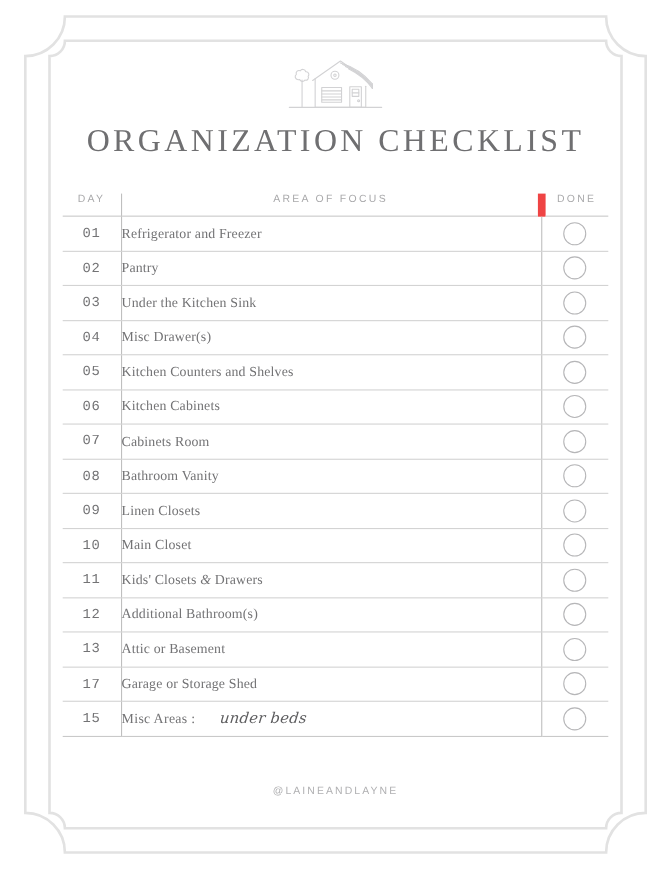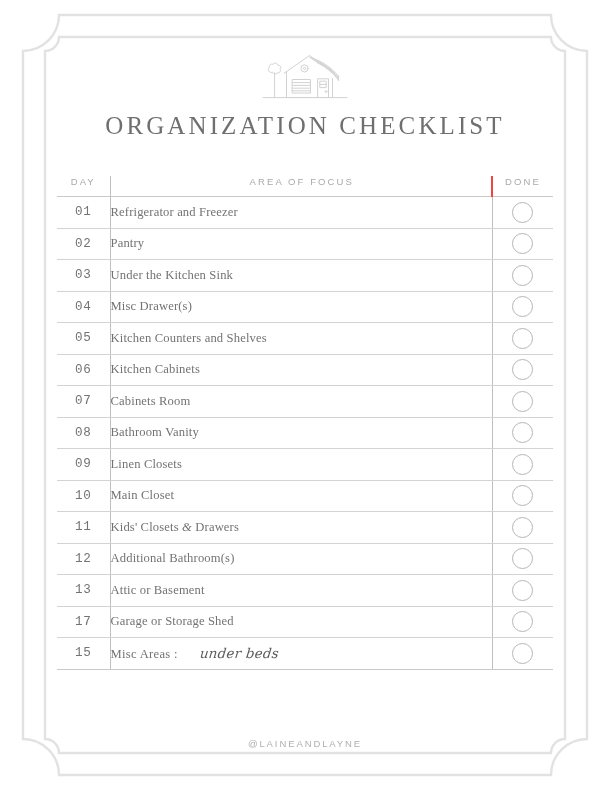--- a/index.html
+++ b/index.html
@@ -43,21 +43,21 @@
   }
   .house-art {
     display: block;
     margin: 0 auto;
     width: 92px;
     height: 52px;
   }
   .doc-title {
     margin: 8px 0 0 0;
     font-family: "Liberation Serif", serif;
-    font-size: 25px;
+    font-size: 29px;
     font-weight: 400;
     letter-spacing: 3.1px;
     color: #6f6f71;
     white-space: nowrap;
   }
 
   
   .table-wrap {
     position: absolute;
     left: 57px;
@@ -105,21 +105,21 @@
   }
   th.th-day { border-right: 1px solid #bfbfbf; }
 
   td.area {
     padding-left: 12px;
     font-family: "Liberation Serif", serif;
     color: #727275;
     letter-spacing: 0.15px;
     border-right: 1px solid #bfbfbf;
   }
-  th.th-done { border-left: 2px solid #ef4444; }
+  th.th-done { border-left: 7px solid #ef4444; }
 
   td.done {
     text-align: center;
     vertical-align: middle;
   }
   .circle {
     display: inline-block;
     width: 21px;
     height: 21px;
     border: 1px solid #b6b6b8;
@@ -139,21 +139,21 @@
     letter-spacing: 0.2px;
     margin-left: 22px;
     transform: skewX(-6deg);
     display: inline-block;
   }
 
   
   .footer {
     position: absolute;
     left: 0;
-    top: 738px;
+    top: 714px;
     width: 610px;
     text-align: center;
     font-family: "Liberation Sans", sans-serif;
     font-size: 9.5px;
     letter-spacing: 1.9px;
     color: #b0b0b2;
   }
 </style>
 </head>
 <body>

